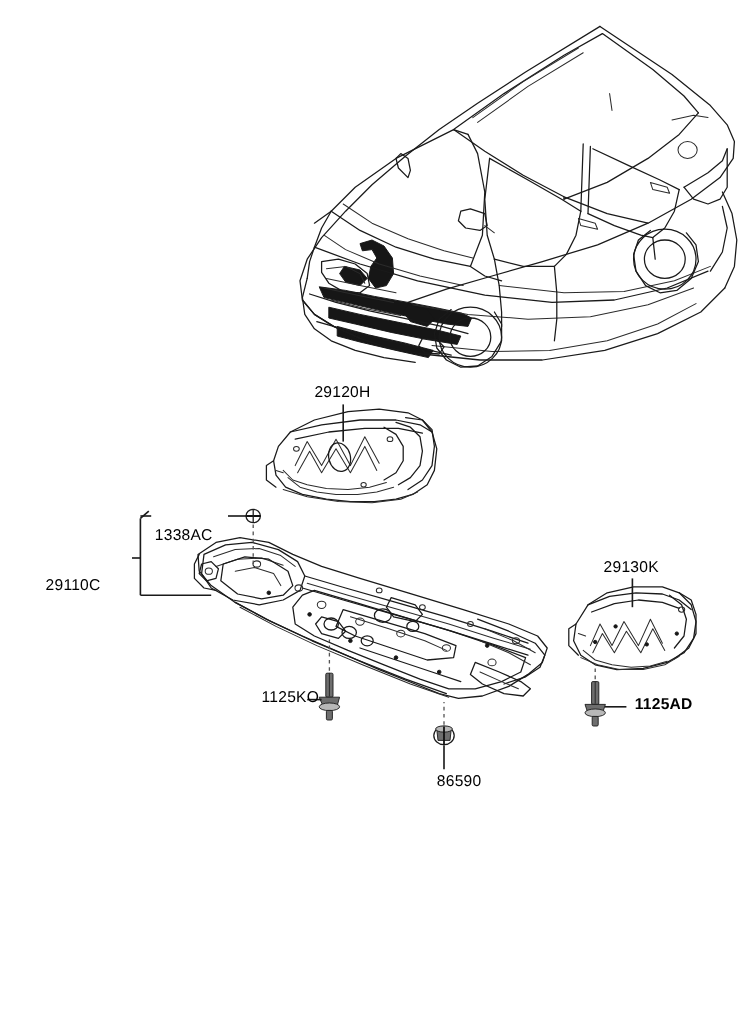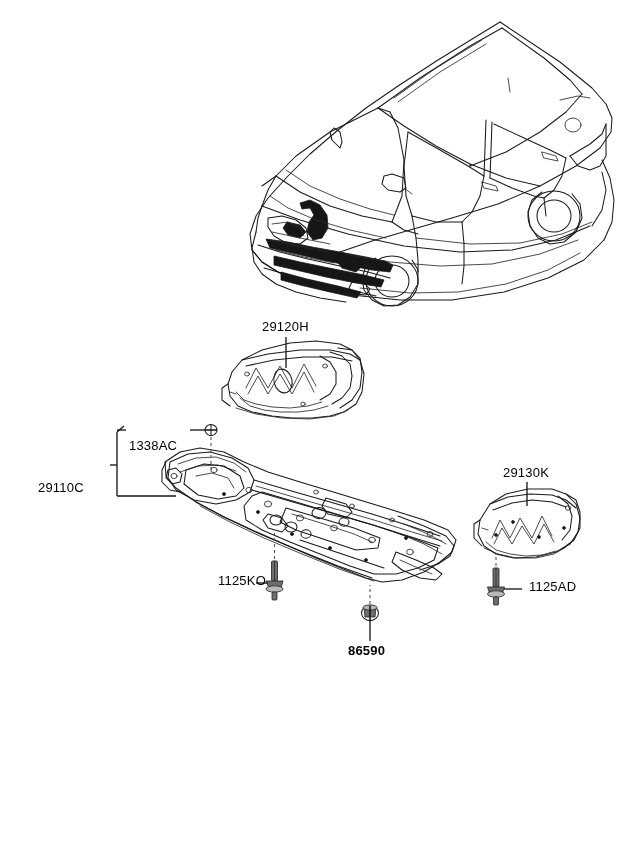--- a/index.html
+++ b/index.html
@@ -361,17 +361,17 @@
   <div class="partlabel" style="left:262px; top:320px;">29120H</div>
 
   <div class="partlabel" style="left:129px; top:439px;">1338AC</div>
 
   <div class="partlabel" style="left:38px; top:481px;">29110C</div>
 
   <div class="partlabel" style="left:503px; top:466px;">29130K</div>
 
   <div class="partlabel" style="left:178px; top:574px;margin-left:40px;">1125KO</div>
 
-  <div class="partlabel" style="left:529px; top:580px;">1125AD</div>
-
-  <div class="partlabel" style="left:348px; top:644px;font-weight:bold;">86590</div>
+  <div class="partlabel" style="left:529px; top:580px;font-weight:bold;">1125AD</div>
+
+  <div class="partlabel" style="left:364px; top:644px;">86590</div>
 
 </div>
 
 </body></html>

